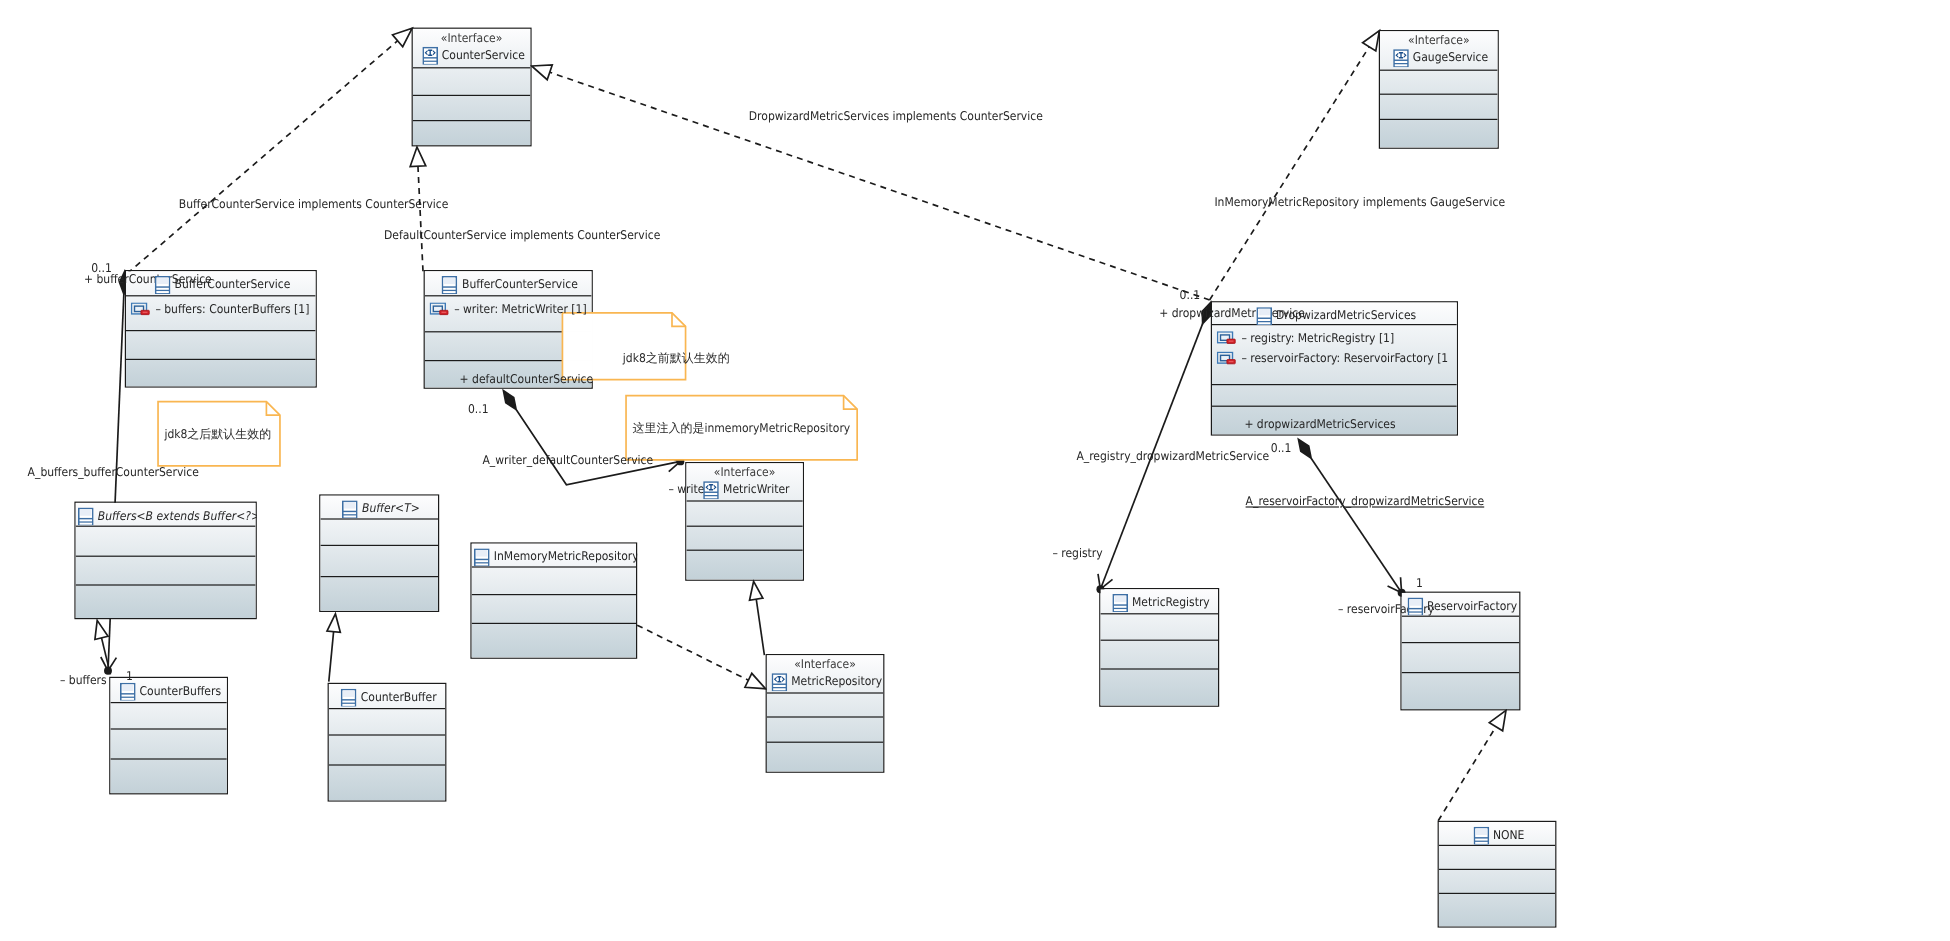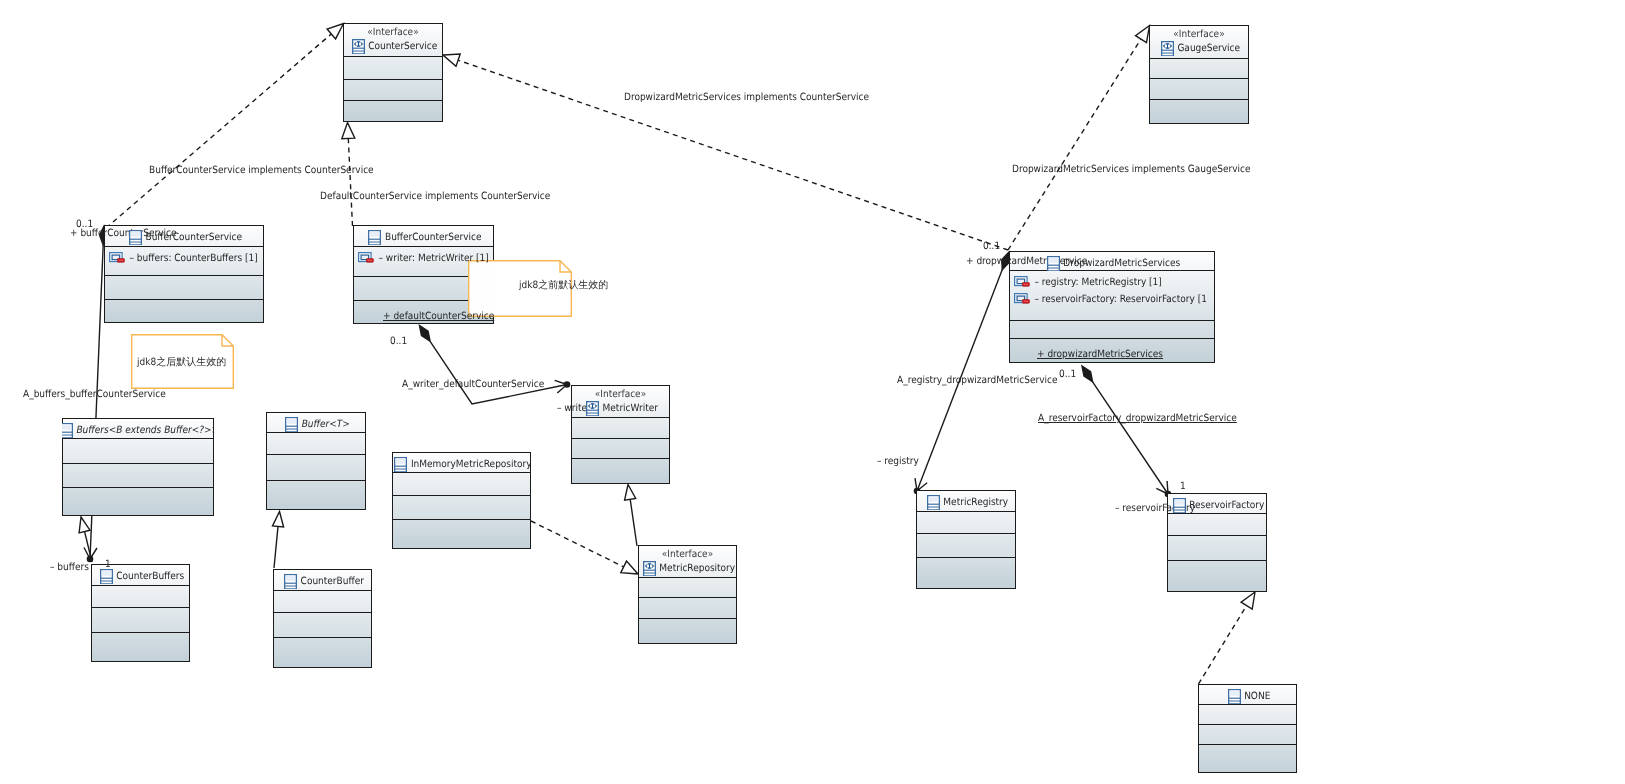--- a/index.html
+++ b/index.html
@@ -13,25 +13,25 @@
   .uml-class{position:absolute;box-sizing:border-box;border:1.3px solid #1b1b1b;overflow:hidden;}
   .uml-class .grad{position:absolute;left:0;top:0;right:0;bottom:0;
        background:linear-gradient(to bottom,#fdfdfe 0%,#c3d1d8 100%);}
   .divider{position:absolute;left:0;right:0;height:1.3px;background:#1b1b1b;}
   .head{position:absolute;display:flex;align-items:center;overflow:hidden;
         justify-content:center;flex-direction:column;padding-top:5px;box-sizing:border-box;}
   .head.iface{padding-top:2px;}
   .cname{white-space:nowrap;font-size:10px;color:#262626;}
   .cname.italic{font-style:italic;}
   .stereo{white-space:nowrap;font-size:10px;color:#3b3b3b;line-height:12px;}
-  .headrow{display:flex;align-items:center;justify-content:center;gap:3.5px;white-space:nowrap;max-width:100%;padding-left:3px;box-sizing:border-box;}
+  .headrow{display:flex;align-items:center;justify-content:space-between;gap:3.5px;white-space:nowrap;max-width:100%;padding-left:3px;box-sizing:border-box;}
   .ico{flex:0 0 auto;}
   .feature{position:absolute;left:5px;display:flex;align-items:flex-end;gap:4.5px;height:13px;
            font-size:10px;color:#262626;white-space:nowrap;}
-  .oprow{position:absolute;text-align:left;font-size:10px;color:#262626;white-space:nowrap;text-decoration:underline;}
+  .oprow{position:absolute;text-align:left;font-size:10px;color:#262626;white-space:nowrap;}
   .note{position:absolute;box-sizing:border-box;}
   .note .ntext{position:absolute;font-size:10px;color:#2b2b2b;white-space:nowrap;}
   .elabel{position:absolute;font-size:10px;color:#262626;white-space:nowrap;}
   .rlabel{position:absolute;font-size:10px;color:#262626;white-space:nowrap;}
   #watermark{position:absolute;font-family:"Liberation Serif","DejaVu Serif",serif;
              font-size:21px;letter-spacing:1px;color:#f1eee7;white-space:nowrap;}
 </style>
 </head>
 <body>
 
@@ -176,28 +176,35 @@
     <path d="M0.7 0.7 H91.0 L102.3 12.0 V54.3 H0.7 Z" fill="#ffffff" stroke="#f9b651" stroke-width="1.4"></path>
     <path d="M91.0 0.7 V12.0 H102.3" fill="none" stroke="#f9b651" stroke-width="1.4"></path>
   </svg>
   <div class="ntext" style="left:6.0px;top:20.5px;">jdk8之后默认生效的</div>
 </div>
 <div class="note" style="left:468px;top:260px;width:104px;height:57px;">
   <svg width="104" height="57" viewBox="0 0 104 57" style="position:absolute;left:0;top:0;overflow:visible">
     <path d="M0.7 0.7 H92.0 L103.3 12.0 V56.3 H0.7 Z" fill="#ffffff" stroke="#f9b651" stroke-width="1.4"></path>
     <path d="M92.0 0.7 V12.0 H103.3" fill="none" stroke="#f9b651" stroke-width="1.4"></path>
   </svg>
-  <div class="ntext" style="left:6.0px;top:18px;padding-left:45px;">jdk8之前默认生效的</div>
+  <div class="ntext" style="left:6.0px;top:32px;padding-left:45px;">jdk8之前默认生效的</div>
+</div>
+<div class="note" style="left:521px;top:329px;width:194px;height:55px;">
+  <svg width="194" height="55" viewBox="0 0 194 55" style="position:absolute;left:0;top:0;overflow:visible">
+    <path d="M0.7 0.7 H182.0 L193.3 12.0 V54.3 H0.7 Z" fill="#ffffff" stroke="#f9b651" stroke-width="1.4"></path>
+    <path d="M182.0 0.7 V12.0 H193.3" fill="none" stroke="#f9b651" stroke-width="1.4"></path>
+  </svg>
+  <div class="ntext" style="left:6.0px;top:20.5px;">这里注入的是inmemoryMetricRepository</div>
 </div>
 </div>
 <div class="labels">
 <div class="elabel" style="left:149px;top:165px;">BufferCounterService implements CounterService</div>
 <div class="elabel" style="left:320px;top:191px;">DefaultCounterService implements CounterService</div>
 <div class="elabel" style="left:624px;top:92px;">DropwizardMetricServices implements CounterService</div>
-<div class="elabel" style="left:1012px;top:164px;">DropwizardMetricServices implements GaugeService</div>
+<div class="elabel" style="left:1012px;top:164px;">InMemoryMetricRepository implements GaugeService</div>
 <div class="elabel" style="left:23px;top:389px;">A_buffers_bufferCounterService</div>
 <div class="elabel" style="left:402px;top:379px;">A_writer_defaultCounterService</div>
 <div class="elabel" style="left:897px;top:375px;">A_registry_dropwizardMetricService</div>
 <div class="elabel" style="left:1038px;top:413px;text-decoration:underline;">A_reservoirFactory_dropwizardMetricService</div>
 <div class="rlabel" style="left:76px;top:219px;">0..1</div>
 <div class="rlabel" style="left:70px;top:228px;">+ bufferCounterService</div>
 <div class="rlabel" style="left:50px;top:562px;">– buffers</div>
 <div class="rlabel" style="left:105px;top:559px;">1</div>
 <div class="rlabel" style="left:390px;top:336px;">0..1</div>
 <div class="rlabel" style="left:557px;top:403px;">– writer</div>

